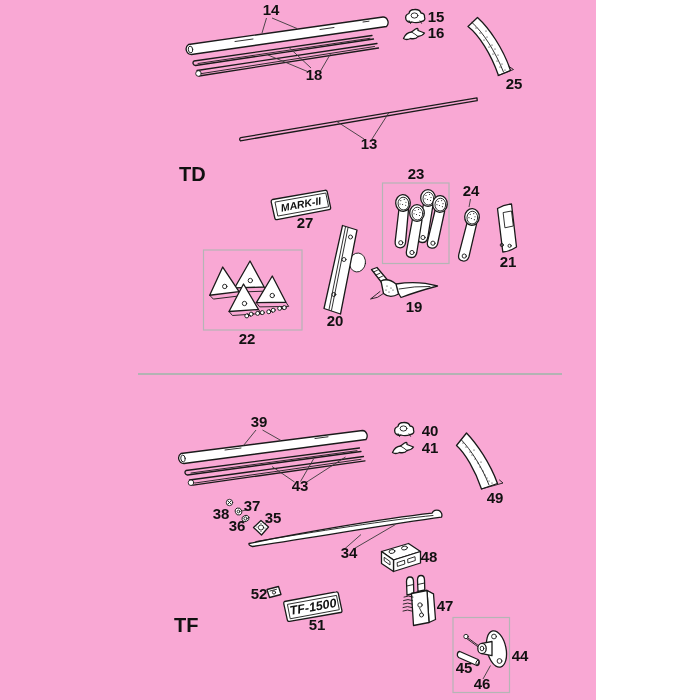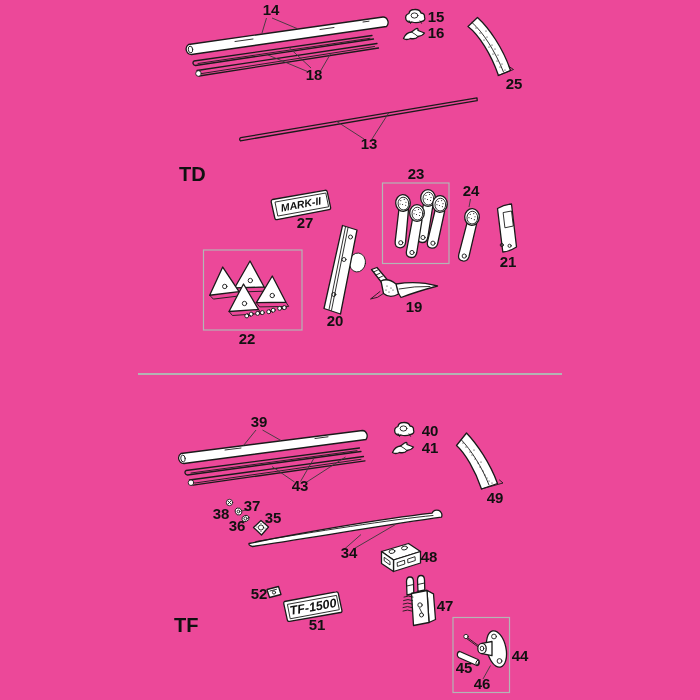--- a/index.html
+++ b/index.html
@@ -1,16 +1,16 @@
 <!DOCTYPE html>
 <html><head>
 <meta charset="utf-8">
 <style>
   html,body{margin:0;padding:0;background:#ffffff;}
-  #stage{width:700px;height:700px;position:relative;background:#ec4899;}
+  #stage{width:596px;height:700px;position:relative;background:#f9a8d4;}
   svg{display:block;}
   svg text{font-family:"Liberation Sans","DejaVu Sans",sans-serif;}
   .num{font-size:15px;font-weight:bold;fill:#111111;}
   .sec{font-size:20px;font-weight:bold;fill:#111111;}
   .badge-txt{font-style:italic;font-weight:bold;fill:#111111;}
   .ln{fill:none;stroke:#1a1a1a;stroke-width:1.3;stroke-linecap:round;stroke-linejoin:round;}
   .fw{fill:#ffffff;stroke:#1a1a1a;stroke-width:1.3;stroke-linecap:round;stroke-linejoin:round;}
   .thin{stroke-width:0.9;}
   .leader{fill:none;stroke:#3a3a3a;stroke-width:0.9;}
   .gbox{fill:none;stroke:#b5b5b5;stroke-width:1.2;}

